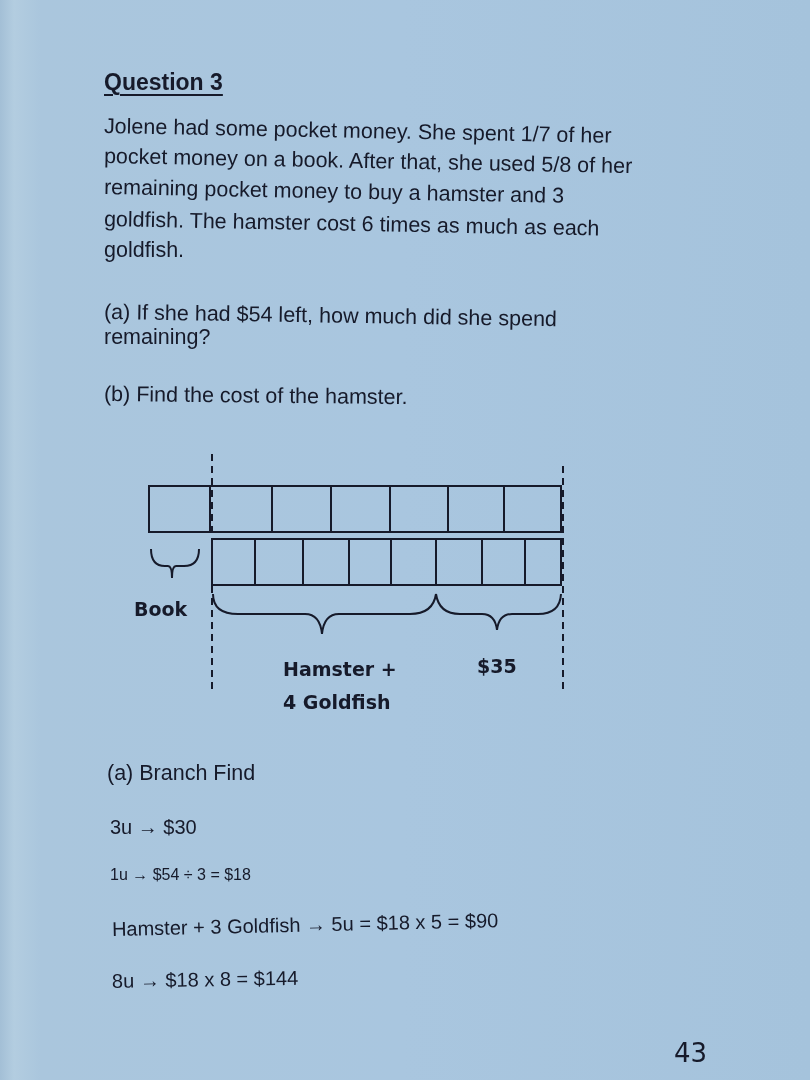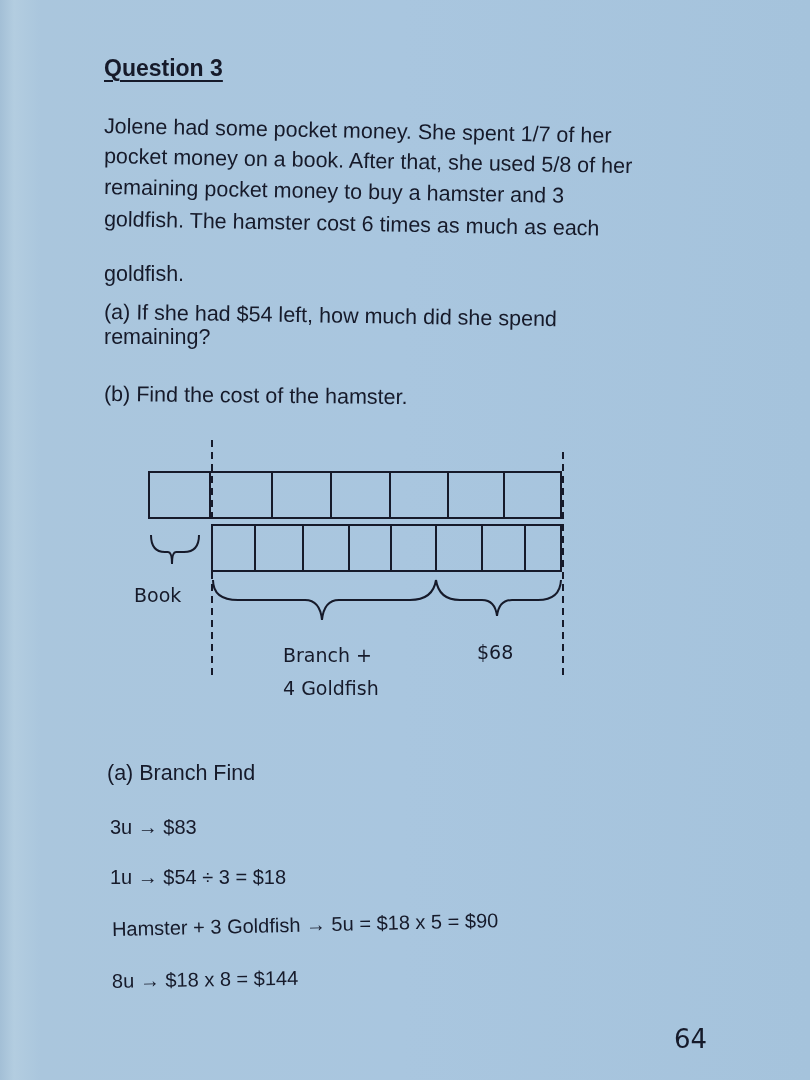--- a/index.html
+++ b/index.html
@@ -1,36 +1,36 @@
 <!DOCTYPE html>
 <html><head>
 <meta charset="utf-8">
 <style>
   html,body{margin:0;padding:0;}
   body{width:810px;height:1080px;overflow:hidden;
     background:linear-gradient(90deg,#a3bfd6 0px,#b3cde0 14px,#aac6dd 40px,#a9c6df 400px,#a5c3dc 810px);
     font-family:"Liberation Sans",sans-serif;color:#161a2a;position:relative;}
-  .abs{position:absolute;}
+  .abs{position:absolute;margin-top:14px;}
   .title{left:104px;top:55px;font-size:23px;font-weight:bold;text-decoration:underline;text-decoration-thickness:2px;text-underline-offset:4px;}
   .line{position:absolute;left:104px;font-size:21.5px;white-space:nowrap;transform-origin:left center;}
   .diagram{left:120px;top:430px;width:470px;height:290px;}
-  .lbl{position:absolute;font-family:"DejaVu Sans",sans-serif;font-size:19px;white-space:nowrap;}
+  .lbl{position:absolute;font-family:"DejaVu Sans",sans-serif;font-size:19px;white-space:nowrap;font-weight:bold;}
   .pagenum{left:674px;top:1024px;font-family:"DejaVu Sans",sans-serif;font-size:26px;}
 </style>
 </head>
 <body>
 
 <div class="abs title">Question 3</div>
 
 <div>
   <div class="line" style="top:114px;transform:rotate(1.1deg);">Jolene had some pocket money. She spent 1/7 of her</div>
   <div class="line" style="top:144px;transform:rotate(1.1deg);">pocket money on a book. After that, she used 5/8 of her</div>
   <div class="line" style="top:175px;transform:rotate(1.1deg);">remaining pocket money to buy a hamster and 3</div>
   <div class="line" style="top:207px;transform:rotate(1.1deg);">goldfish. The hamster cost 6 times as much as each</div>
-  <div class="line" style="top:238px;margin-top:24px;">goldfish.</div>
+  <div class="line" style="top:238px;">goldfish.</div>
 </div>
 
 <div>
   <div class="line" style="top:300px;transform:rotate(0.9deg);">(a) If she had $54 left, how much did she spend</div>
   <div class="line" style="top:325px;">remaining?</div>
 </div>
 
 <div class="line" style="top:382px;transform:rotate(0.6deg);">(b) Find the cost of the hamster.</div>
 
 <div class="abs diagram">
@@ -58,26 +58,26 @@
       <line x1="405" y1="95" x2="405" y2="141" stroke-width="2"></line>
 
       <path d="M31 105 Q31 122 45 122 L48 122 Q52 122 52 134 Q52 122 56 122 L64 122 Q79 122 79 105" stroke-width="2"></path>
 
       <path d="M93 150 Q93 170 118 170 L185 170 Q200 170 202 190 Q204 170 219 170 L290 170 Q313 170 316 150" stroke-width="2"></path>
 
       <path d="M316 150 Q319 170 340 170 L362 170 Q375 170 377 186 Q379 170 392 170 L418 170 Q440 170 441 150" stroke-width="2"></path>
     </g>
   </svg>
   <div class="lbl" style="left:14px;top:154px;">Book</div>
-  <div class="lbl" style="left:163px;top:214px;">Branch +</div>
+  <div class="lbl" style="left:163px;top:214px;">Hamster +</div>
   <div class="lbl" style="left:163px;top:247px;">4 Goldfish</div>
-  <div class="lbl" style="left:357px;top:211px;">$68</div>
+  <div class="lbl" style="left:357px;top:211px;">$35</div>
 </div>
 
 <div>
   <div class="line" style="top:761px;left:107px;">(a) Branch Find</div>
-  <div class="line" style="top:816px;left:110px;font-size:20px;">3u → $83</div>
-  <div class="line" style="top:866px;left:110px;font-size:20px;">1u → $54 ÷ 3 = $18</div>
+  <div class="line" style="top:816px;left:110px;font-size:20px;">3u → $30</div>
+  <div class="line" style="top:866px;left:110px;font-size:16px;">1u → $54 ÷ 3 = $18</div>
   <div class="line" style="top:918px;left:112px;font-size:20px;transform:rotate(-1.3deg);">Hamster + 3 Goldfish → 5u = $18 x 5 = $90</div>
   <div class="line" style="top:970px;left:112px;font-size:20px;transform:rotate(-1deg);">8u → $18 x 8 = $144</div>
 </div>
 
-<div class="abs pagenum">64</div>
+<div class="abs pagenum">43</div>
 
 </body></html>

